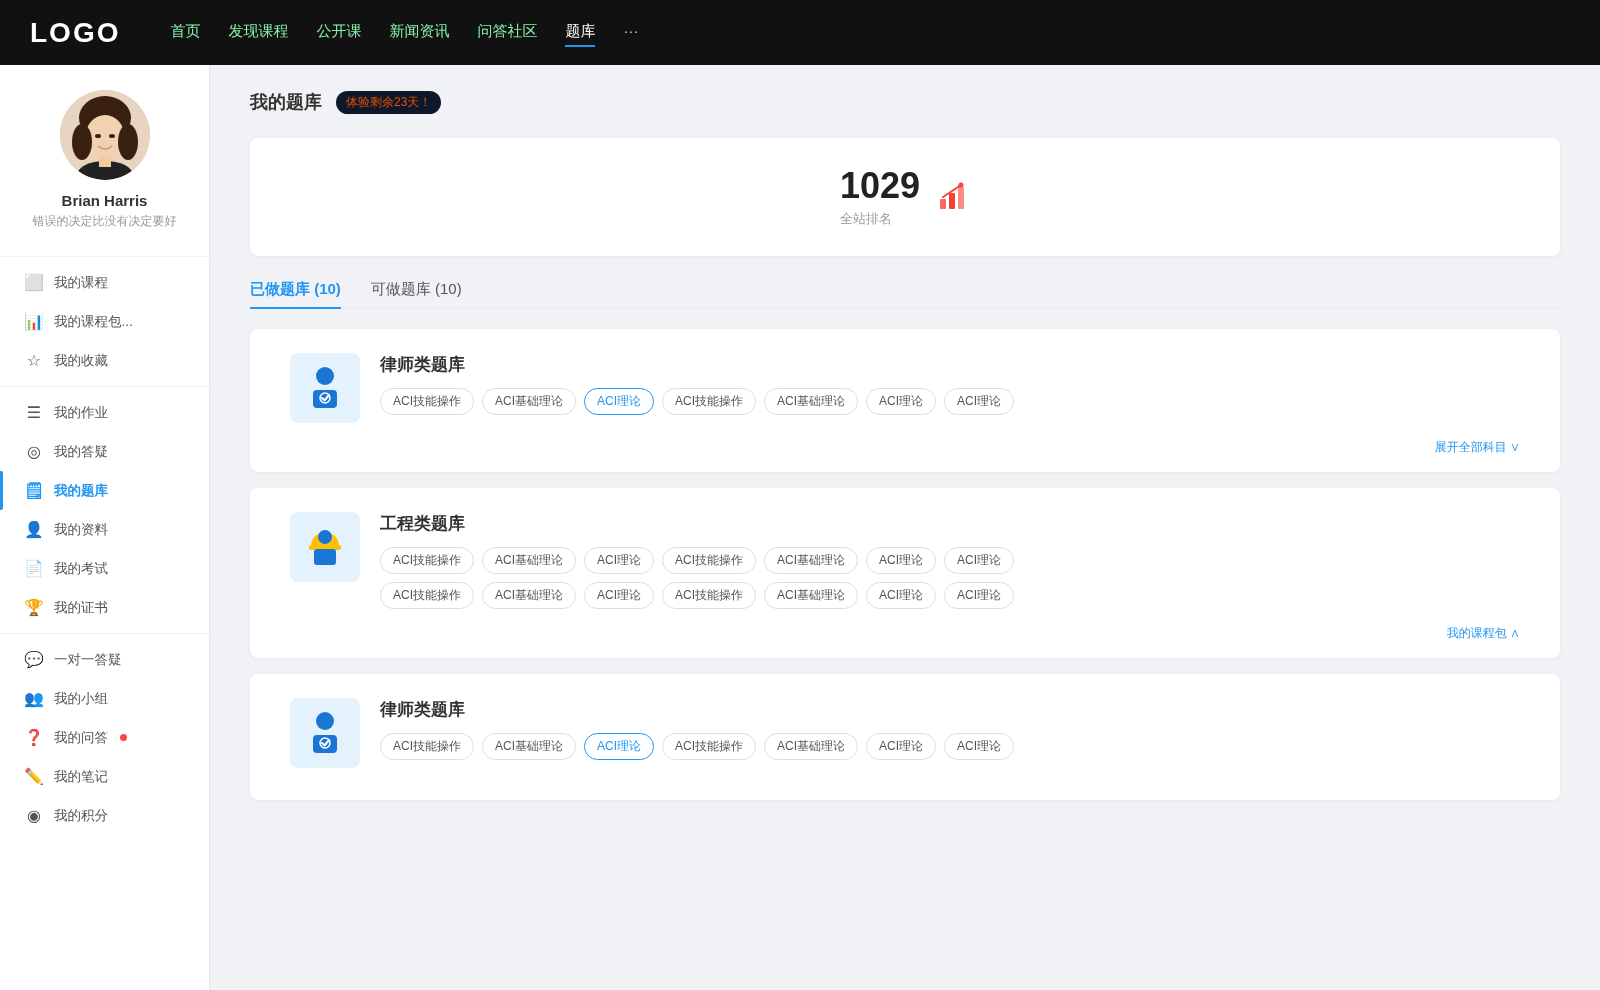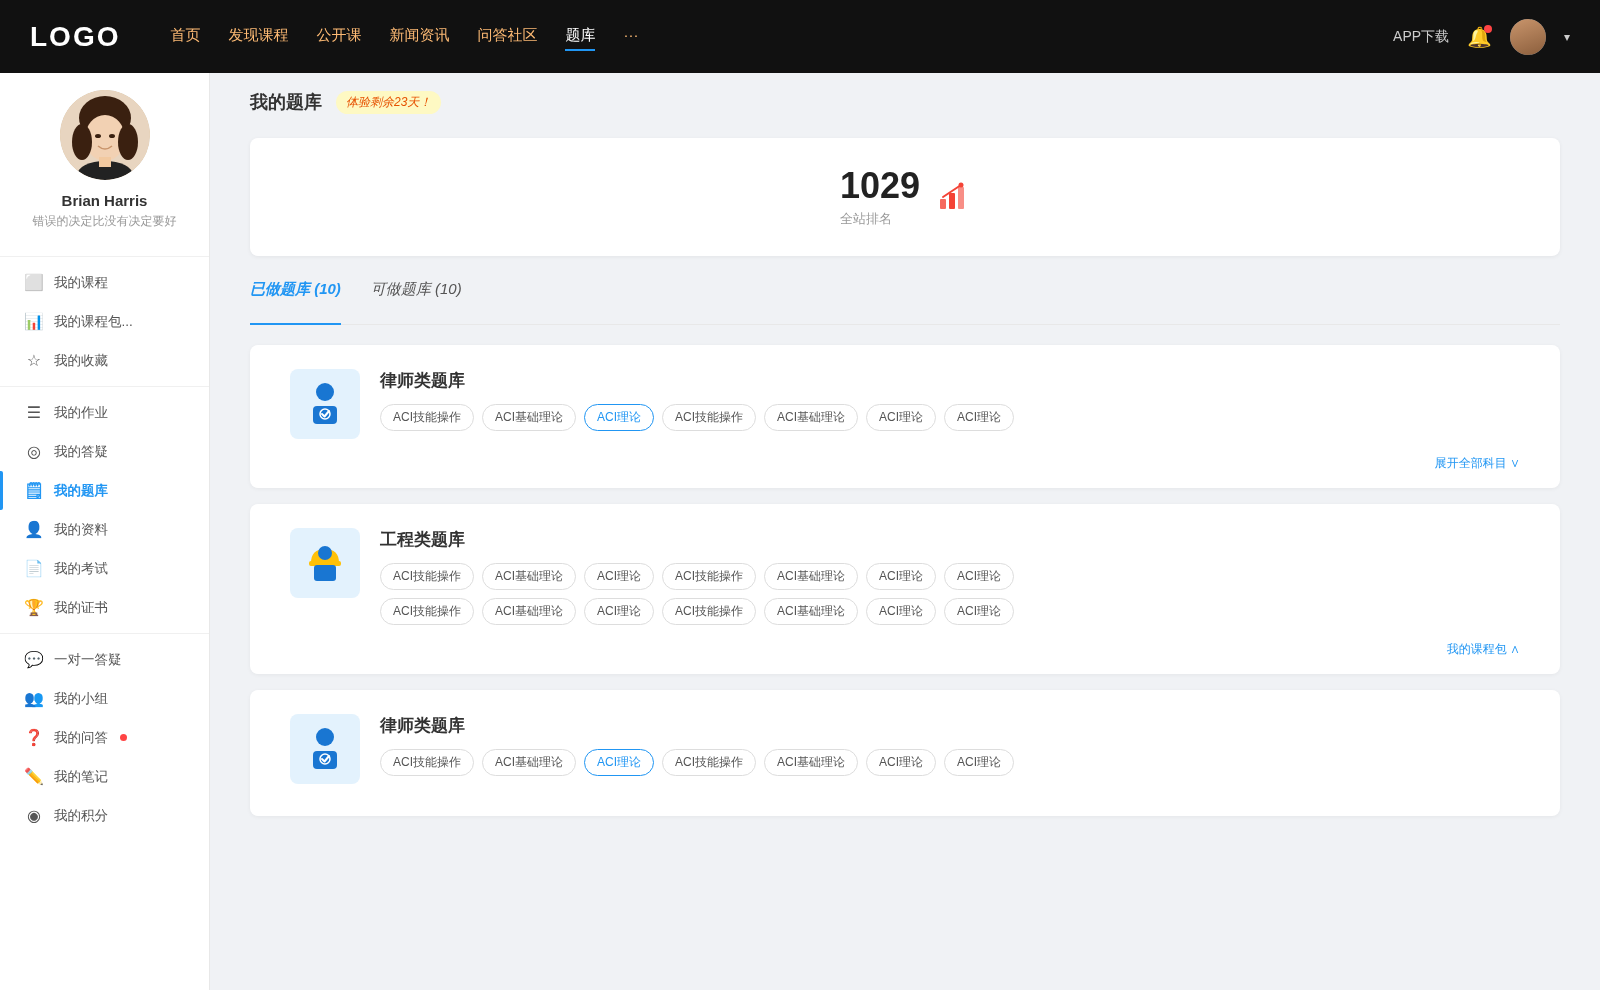--- a/index.html
+++ b/index.html
@@ -1,31 +1,31 @@
 <!DOCTYPE html>
 <html><head>
   <meta charset="utf-8">
   <style>
     * { box-sizing: border-box; margin: 0; padding: 0; }
     body { font-family: -apple-system, BlinkMacSystemFont, 'PingFang SC', 'Microsoft YaHei', sans-serif; background: #f0f2f5; color: #333; font-size: 14px; }
 
     
     .navbar {
       background: #111;
-      height: 73px;
+      height: 65px;
       display: flex;
       align-items: center;
       padding: 0 30px;
       position: fixed;
       top: 0; left: 0; right: 0;
       z-index: 100;
     }
     .nav-logo { color: #fff; font-size: 28px; font-weight: 900; letter-spacing: 2px; margin-right: 50px; }
     .nav-links { display: flex; gap: 28px; flex: 1; }
-    .nav-link { color: #fdba74; font-size: 15px; cursor: pointer; padding: 4px 0; }
+    .nav-link { color: #86efac; font-size: 15px; cursor: pointer; padding: 4px 0; }
     .nav-link.active { color: #fff; border-bottom: 2px solid #2196F3; }
     .nav-right { display: flex; align-items: center; gap: 18px; }
     .nav-app { color: #ccc; font-size: 14px; cursor: pointer; }
     .nav-bell { position: relative; cursor: pointer; }
     .nav-bell-icon { color: #ccc; font-size: 20px; }
     .nav-bell-dot { position: absolute; top: 0; right: 0; width: 8px; height: 8px; background: #f44; border-radius: 50%; }
     .nav-avatar { width: 36px; height: 36px; border-radius: 50%; background: #888; overflow: hidden; cursor: pointer; }
     .nav-chevron { color: #ccc; font-size: 12px; cursor: pointer; }
 
     
@@ -82,27 +82,26 @@
 
     
     .page-header {
       display: flex;
       align-items: center;
       gap: 14px;
       margin-bottom: 24px;
     }
     .page-title { font-size: 18px; font-weight: 600; color: #333; }
     .trial-badge {
-      background: #fef9c3;
+      background: #0f172a;
       color: #e65100;
       font-size: 12px;
       padding: 3px 10px;
       border-radius: 12px;
       font-weight: 500;
-      font-style: italic;
     }
 
     
     .stats-row {
       background: #fff;
       border-radius: 8px;
       display: flex;
       padding: 28px 0;
       margin-bottom: 24px;
       box-shadow: 0 1px 4px rgba(0,0,0,0.06);
@@ -124,25 +123,24 @@
     .tabs-row {
       display: flex;
       gap: 30px;
       margin-bottom: 20px;
       border-bottom: 1px solid #e8e8e8;
       padding-bottom: 0;
     }
     .tab-btn {
       font-size: 15px;
       color: #555;
-      padding-bottom: 24px;
+      padding-bottom: 8px;
       cursor: pointer;
       border-bottom: 2px solid transparent;
       margin-bottom: -1px;
-      font-style: italic;
     }
     .tab-btn.active { color: #2196F3; border-bottom-color: #2196F3; font-weight: 600; }
 
     
     .qbank-card {
       background: #fff;
       border-radius: 8px;
       padding: 24px 40px 16px;
       margin-bottom: 16px;
       box-shadow: 0 1px 4px rgba(0,0,0,0.05);
@@ -204,31 +202,20 @@
   <div class="nav-logo">LOGO</div>
   <div class="nav-links">
     <span class="nav-link">首页</span>
     <span class="nav-link">发现课程</span>
     <span class="nav-link">公开课</span>
     <span class="nav-link">新闻资讯</span>
     <span class="nav-link">问答社区</span>
     <span class="nav-link active">题库</span>
     <span class="nav-link">···</span>
   </div>
-  <div class="nav-right">
-    <span class="nav-app">APP下载</span>
-    <div class="nav-bell">
-      <span class="nav-bell-icon">🔔</span>
-      <span class="nav-bell-dot"></span>
-    </div>
-    <div class="nav-avatar">
-      <div style="width:100%;height:100%;background:linear-gradient(160deg,#c9956c,#8b5e3c);border-radius:50%;"></div>
-    </div>
-    <span class="nav-chevron">▾</span>
-  </div>
 </nav>
 
 <div class="page-wrapper">
 
   <aside class="sidebar">
     <div class="sidebar-avatar">
       <div style="width:90px;height:90px;border-radius:50%;overflow:hidden;position:relative;background:#e8c9a0;">
         
         <svg width="90" height="90" viewBox="0 0 90 90" xmlns="http://www.w3.org/2000/svg">
           <circle cx="45" cy="45" r="45" fill="#e8d5c0"></circle>

